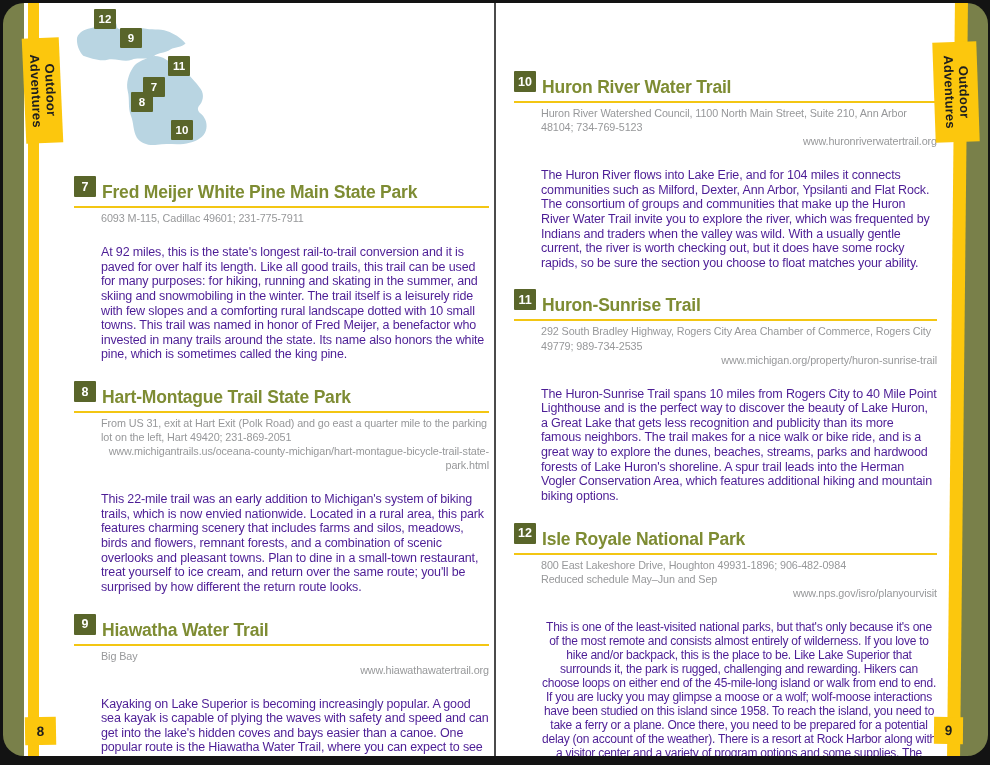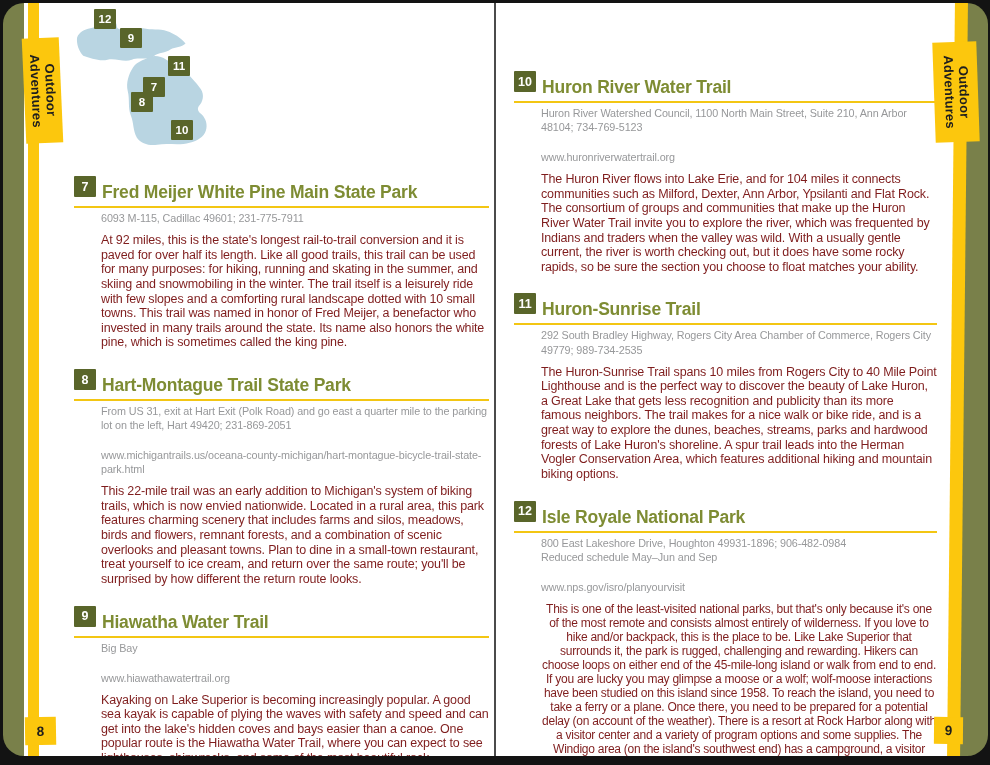--- a/index.html
+++ b/index.html
@@ -53,23 +53,23 @@
   .page-right .entry:first-child { margin-top: 0; }
   .entry-header { display: flex; align-items: center; gap: 6px;
                   padding-bottom: 3px; border-bottom: 2px solid #f3c613; }
   .badge { flex: 0 0 auto; width: 22px; height: 21px; background: #59652a; border-radius: 1px;
            display: flex; align-items: center; justify-content: center;
            color: #fff; font-weight: bold; font-size: 12.5px; }
   .entry-title { font-size: 17.5px; font-weight: bold; color: #7e8c33; letter-spacing: -0.2px;
                  white-space: nowrap; margin-top: 12px; }
   .entry-address, .entry-url { margin: 3px 0 0 27px; font-size: 10.8px; line-height: 1.3;
                                color: #97989a; letter-spacing: -0.1px; white-space: pre-line; }
-  .entry-url { margin-top: 16px; }
-  .entry-body { margin: 8px 0 0 27px; font-size: 12.5px; line-height: 1.17;
-                color: #7f1d1d; letter-spacing: -0.15px; }
+  .entry-url { margin-top: 0; text-align: right; }
+  .entry-body { margin: 20px 0 0 27px; font-size: 12.5px; line-height: 1.17;
+                color: #4c1d95; letter-spacing: -0.15px; }
   .entry-body.tight { font-size: 12px; letter-spacing: -0.25px; text-align: center; }
 </style>
 </head>
 <body>
 
 <div class="photo">
   <div class="spread">
 
     <div class="page page-left">
 
@@ -135,20 +135,21 @@
         <p class="entry-url">www.huronriverwatertrail.org</p>
         <p class="entry-body">The Huron River flows into Lake Erie, and for 104 miles it connects communities such as Milford, Dexter, Ann Arbor, Ypsilanti and Flat Rock. The consortium of groups and communities that make up the Huron River Water Trail invite you to explore the river, which was frequented by Indians and traders when the valley was wild. With a usually gentle current, the river is worth checking out, but it does have some rocky rapids, so be sure the section you choose to float matches your ability.</p>
       </section>
 
       <section class="entry">
         <div class="entry-header">
           <span class="badge">11</span>
           <h2 class="entry-title">Huron-Sunrise Trail</h2>
         </div>
         <p class="entry-address">292 South Bradley Highway, Rogers City Area Chamber of Commerce, Rogers City 49779; 989-734-2535</p>
+        <p class="entry-url">www.michigan.org/property/huron-sunrise-trail</p>
         <p class="entry-body">The Huron-Sunrise Trail spans 10 miles from Rogers City to 40 Mile Point Lighthouse and is the perfect way to discover the beauty of Lake Huron, a Great Lake that gets less recognition and publicity than its more famous neighbors. The trail makes for a nice walk or bike ride, and is a great way to explore the dunes, beaches, streams, parks and hardwood forests of Lake Huron's shoreline. A spur trail leads into the Herman Vogler Conservation Area, which features additional hiking and mountain biking options.</p>
       </section>
 
       <section class="entry">
         <div class="entry-header">
           <span class="badge">12</span>
           <h2 class="entry-title">Isle Royale National Park</h2>
         </div>
         <p class="entry-address">800 East Lakeshore Drive, Houghton 49931-1896; 906-482-0984
 Reduced schedule May–Jun and Sep</p>

